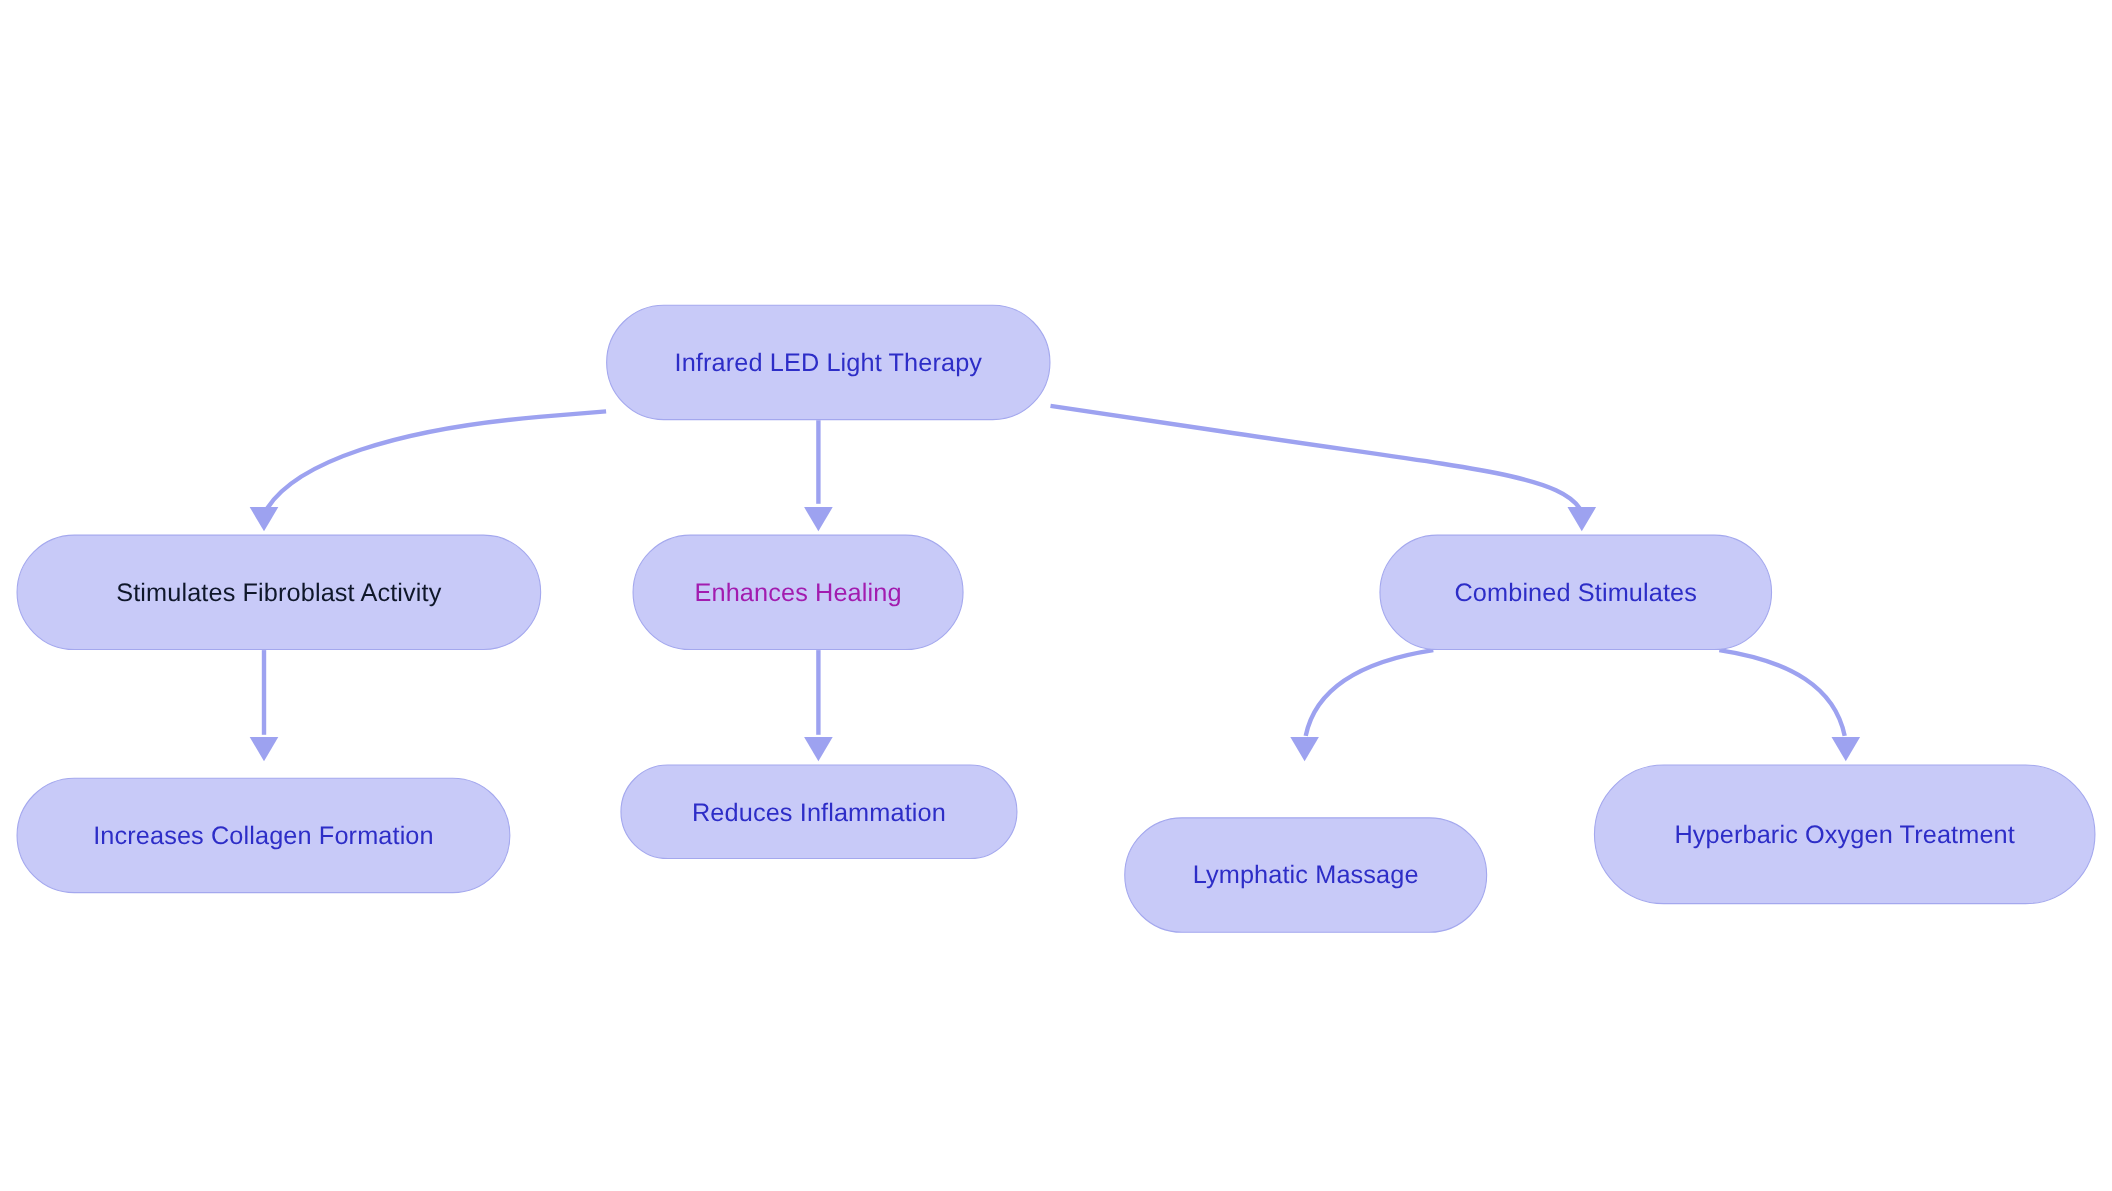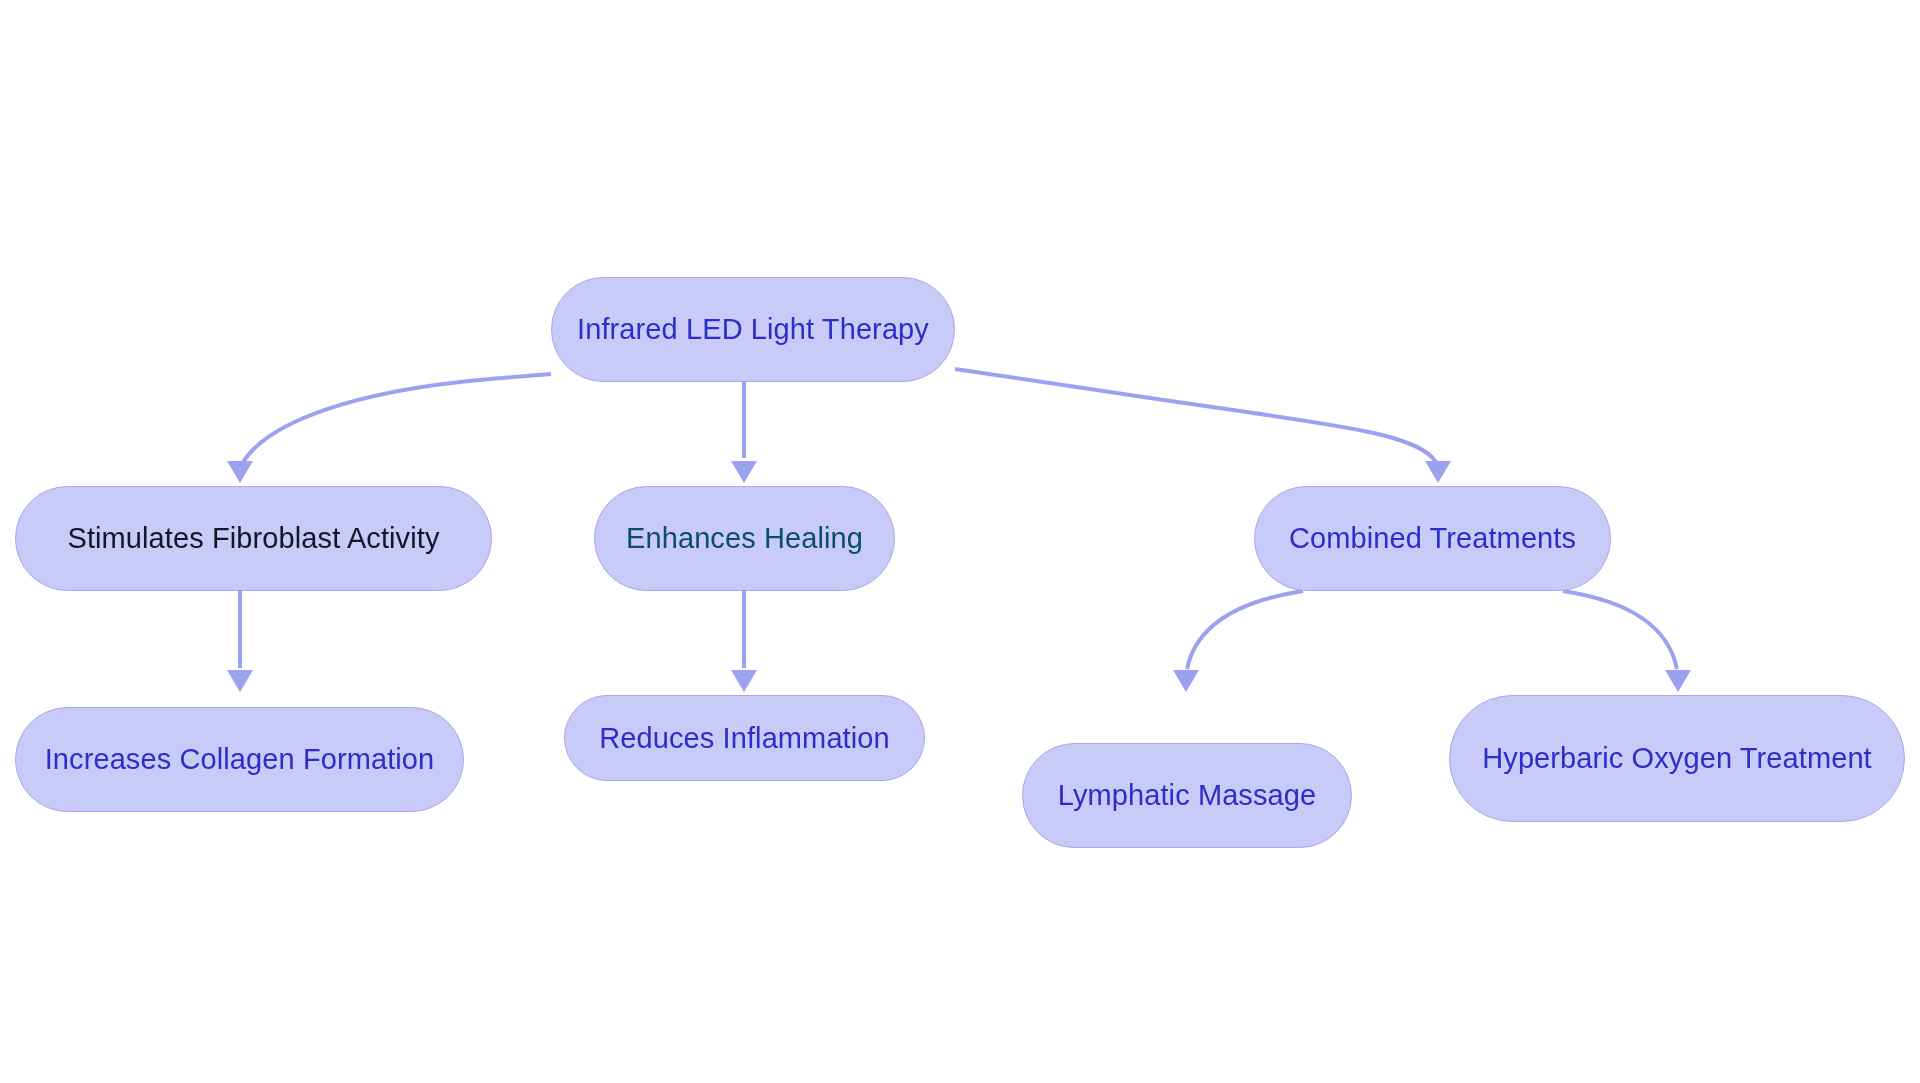--- a/index.html
+++ b/index.html
@@ -32,21 +32,21 @@
     position: absolute;
     box-sizing: border-box;
     display: flex;
     align-items: center;
     justify-content: center;
     background: #c8caf8;
     border: 1.6px solid #a4a8ee;
     border-radius: 999px;
     color: #2d2dc7;
     font-family: "Liberation Sans", sans-serif;
-    font-size: 29px;
+    font-size: 23px;
     font-weight: 400;
     letter-spacing: 0.1px;
     white-space: nowrap;
     z-index: 2;
   }
   .node-label {
     display: block;
     line-height: 1;
     padding: 0 10px;
   }
@@ -87,25 +87,25 @@
       </g>
     </svg>
 
   <div id="nodes-layer">
       <div class="node" style="left: 551px; top: 277px; width: 404px; height: 105px; background: rgb(200, 202, 248); border-color: rgb(164, 168, 238); color: rgb(45, 45, 199);">
         <span class="node-label">Infrared LED Light Therapy</span>
       </div>
       <div class="node" style="left: 15px; top: 486px; width: 477px; height: 105px; background: rgb(200, 202, 248); border-color: rgb(164, 168, 238); color: #0f172a;">
         <span class="node-label">Stimulates Fibroblast Activity</span>
       </div>
-      <div class="node" style="left: 594px; top: 486px; width: 301px; height: 105px; background: rgb(200, 202, 248); border-color: rgb(164, 168, 238); color: #0c4a6e;">
+      <div class="node" style="left: 575px; top: 486px; width: 301px; height: 105px; background: rgb(200, 202, 248); border-color: rgb(164, 168, 238); color: #a21caf;">
         <span class="node-label">Enhances Healing</span>
       </div>
       <div class="node" style="left: 1254px; top: 486px; width: 357px; height: 105px; background: rgb(200, 202, 248); border-color: rgb(164, 168, 238); color: rgb(45, 45, 199);">
-        <span class="node-label">Combined Treatments</span>
+        <span class="node-label">Combined Stimulates</span>
       </div>
       <div class="node" style="left: 15px; top: 695px; width: 449px; height: 105px; background: rgb(200, 202, 248); border-color: rgb(164, 168, 238); color: rgb(45, 45, 199); margin-top: 12px;">
         <span class="node-label">Increases Collagen Formation</span>
       </div>
       <div class="node" style="left: 564px; top: 695px; width: 361px; height: 86px; background: rgb(200, 202, 248); border-color: rgb(164, 168, 238); color: rgb(45, 45, 199);">
         <span class="node-label">Reduces Inflammation</span>
       </div>
       <div class="node" style="left: 1022px; top: 695px; width: 330px; height: 105px; background: rgb(200, 202, 248); border-color: rgb(164, 168, 238); color: rgb(45, 45, 199); margin-top: 48px;">
         <span class="node-label">Lymphatic Massage</span>
       </div>

